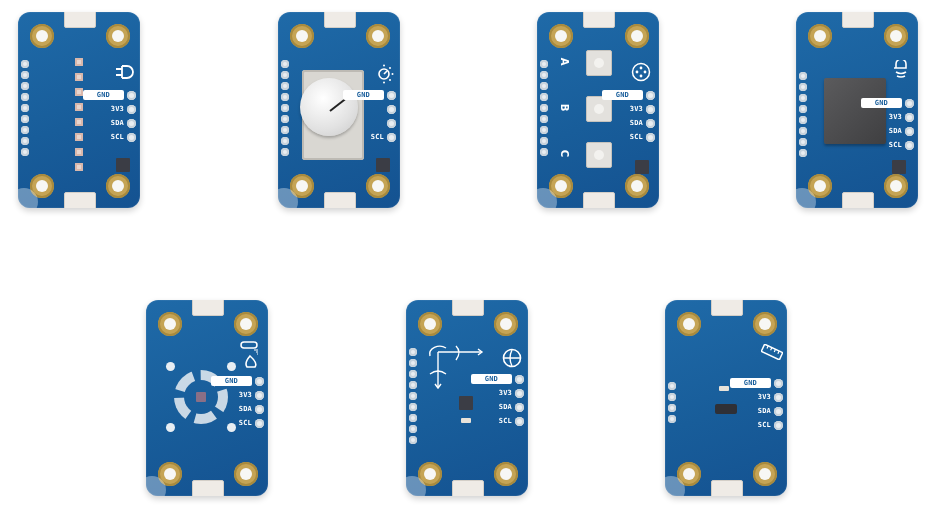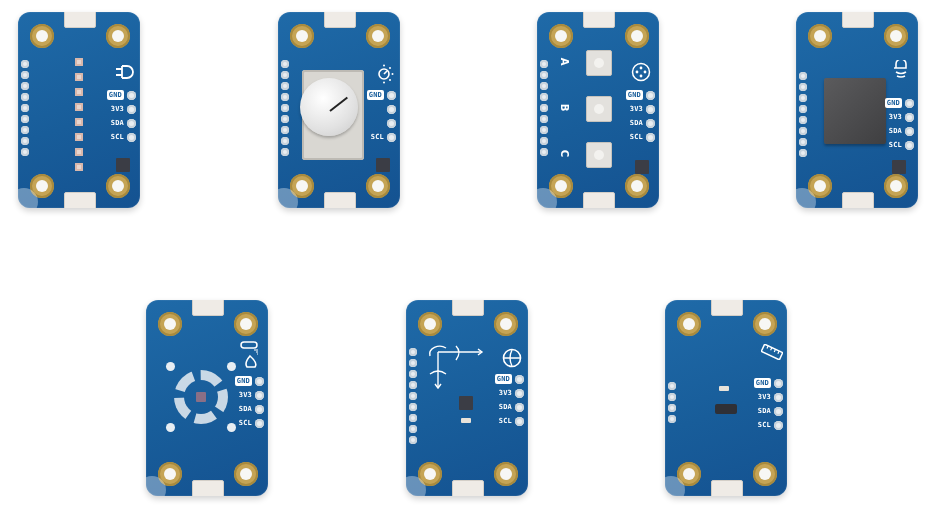--- a/index.html
+++ b/index.html
@@ -9,21 +9,21 @@
   .hole{position:absolute;width:24px;height:24px;border-radius:50%;background:#c5a455;box-shadow:inset 0 0 0 2px #a88a3d;}
   .hole::after{content:"";position:absolute;left:6px;top:6px;width:12px;height:12px;border-radius:50%;background:#f7f7f5;}
   .conn{position:absolute;width:30px;height:16px;background:#efebe6;border:1px solid #d3cec7;border-radius:2px;}
   .conn.top{top:-2px}
   .conn.bot{bottom:-2px}
   .sidepads{position:absolute;left:3px;display:flex;flex-direction:column;gap:3px}
   .sidepads i{width:8px;height:8px;border-radius:50%;background:#e9eef2;box-shadow:inset 0 0 0 2px #c8d3dc;display:block}
   .pins{position:absolute;right:4px;display:flex;flex-direction:column;gap:4px;align-items:flex-end}
   .pin{display:flex;align-items:center;gap:3px;height:10px}
   .pin span{font-size:7px;font-weight:bold;color:#ffffff;letter-spacing:.2px;line-height:10px;font-family:"DejaVu Sans Mono",monospace}
-  .pin span.inv{background:#ffffff;color:#1a5f9c;padding:0 2px;border-radius:2px}
+  .pin span.inv{background:#ffffff;color:#1a5f9c;padding:0 14px;border-radius:2px}
   .pin i{width:9px;height:9px;border-radius:50%;background:#e9eef2;box-shadow:inset 0 0 0 2px #c8d3dc;display:block}
   .chip{position:absolute;width:14px;height:14px;background:#3b3d45;border-radius:1px}
   .smd{position:absolute;background:#e8e3da;border-radius:1px}
   .glyph{position:absolute;color:#ffffff}
   .sw{position:absolute;width:24px;height:24px;background:#e3e1dd;border:1px solid #c6c3bd;border-radius:2px}
   .sw::after{content:"";position:absolute;left:7px;top:7px;width:10px;height:10px;border-radius:50%;background:#f3f2ef}
   .sw-label{position:absolute;font-size:10px;font-weight:bold;color:#ffffff;transform:rotate(90deg)}
   .led{position:absolute;width:8px;height:8px;background:#e7d6cf;border-radius:1px;box-shadow:inset 0 0 0 2px #d9b7ab}
 </style>
 </head>

